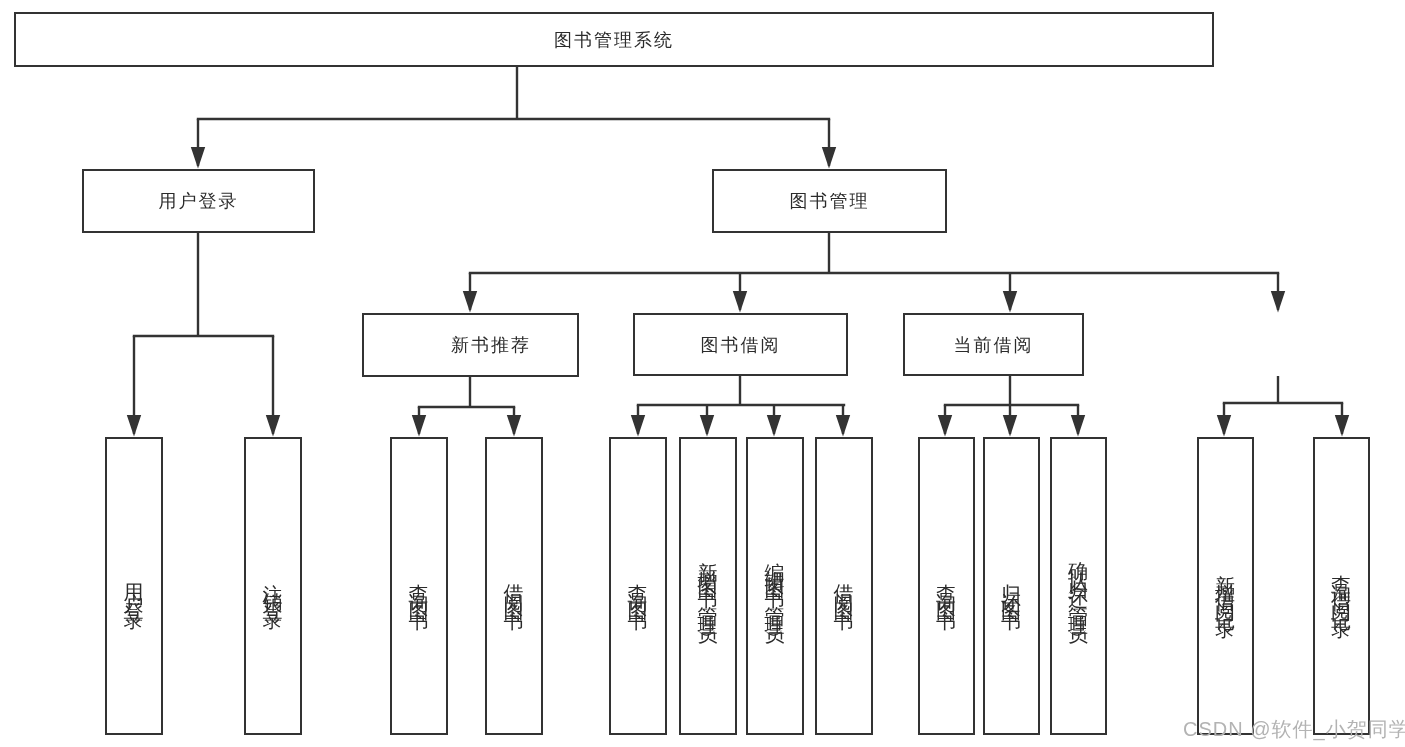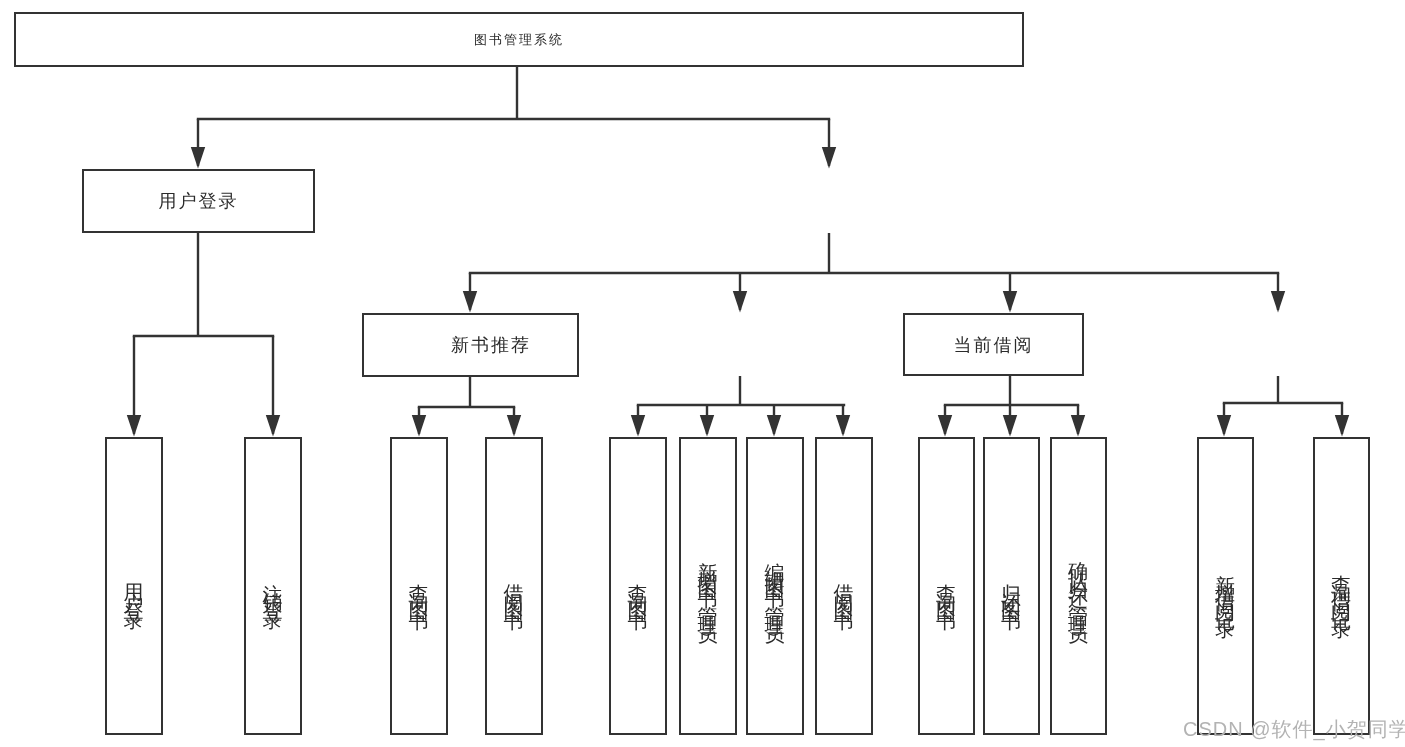--- a/index.html
+++ b/index.html
@@ -36,21 +36,21 @@
   }
   .vbox {
     writing-mode: vertical-rl;
     text-orientation: mixed;
     font-size: 20px;
     font-weight: 500;
     letter-spacing: 9px;
     line-height: 1;
   }
   
-  #root  { left: 14px;   top: 12px;  width: 1010px; height: 55px; font-size: 13px; }
+  #root  { left: 14px;   top: 12px;  width: 1200px; height: 55px; font-size: 18px; }
   #l2-0  { left: 82px;   top: 169px; width: 233px;  height: 64px; }
   #l2-1  { left: 712px;  top: 169px; width: 235px;  height: 64px; }
   #l3-0  { left: 362px;  top: 313px; width: 217px;  height: 64px; padding-left: 41px; }
   #l3-1  { left: 633px;  top: 313px; width: 215px;  height: 63px; }
   #l3-2  { left: 903px;  top: 313px; width: 181px;  height: 63px; }
   #l3-3  { left: 1171px; top: 313px; width: 215px;  height: 63px; }
   .leaf  { top: 437px; height: 298px; width: 58px; }
   #a1 { left: 105px; }  #a2 { left: 244px; }
   #b1 { left: 390px; }  #b2 { left: 485px; }
   #c1 { left: 609px; }  #c2 { left: 679px; }  #c3 { left: 746px; }  #c4 { left: 815px; }
@@ -118,22 +118,24 @@
       <path d="M1278 376 V403"></path>
       <path d="M1222.8 403 H1343.2"></path>
       <line x1="1224" y1="403" x2="1224" y2="434" marker-end="url(#ah)"></line>
       <line x1="1342" y1="403" x2="1342" y2="434" marker-end="url(#ah)"></line>
     </g>
   </svg>
 
   <div class="box hbox" id="root">图书管理系统</div>
 
   <div class="box hbox" id="l2-0">用户登录</div>
+  <div class="box hbox" id="l2-1">图书管理</div>
 
   <div class="box hbox" id="l3-0">新书推荐</div>
+  <div class="box hbox" id="l3-1">图书借阅</div>
   <div class="box hbox" id="l3-2">当前借阅</div>
 
   <div class="box vbox leaf" id="a1">用户登录</div>
   <div class="box vbox leaf" id="a2">注销登录</div>
 
   <div class="box vbox leaf" id="b1">查询图书</div>
   <div class="box vbox leaf" id="b2">借阅图书</div>
 
   <div class="box vbox leaf" id="c1">查询图书</div>
   <div class="box vbox leaf" id="c2">新增图书（管理员）</div>

